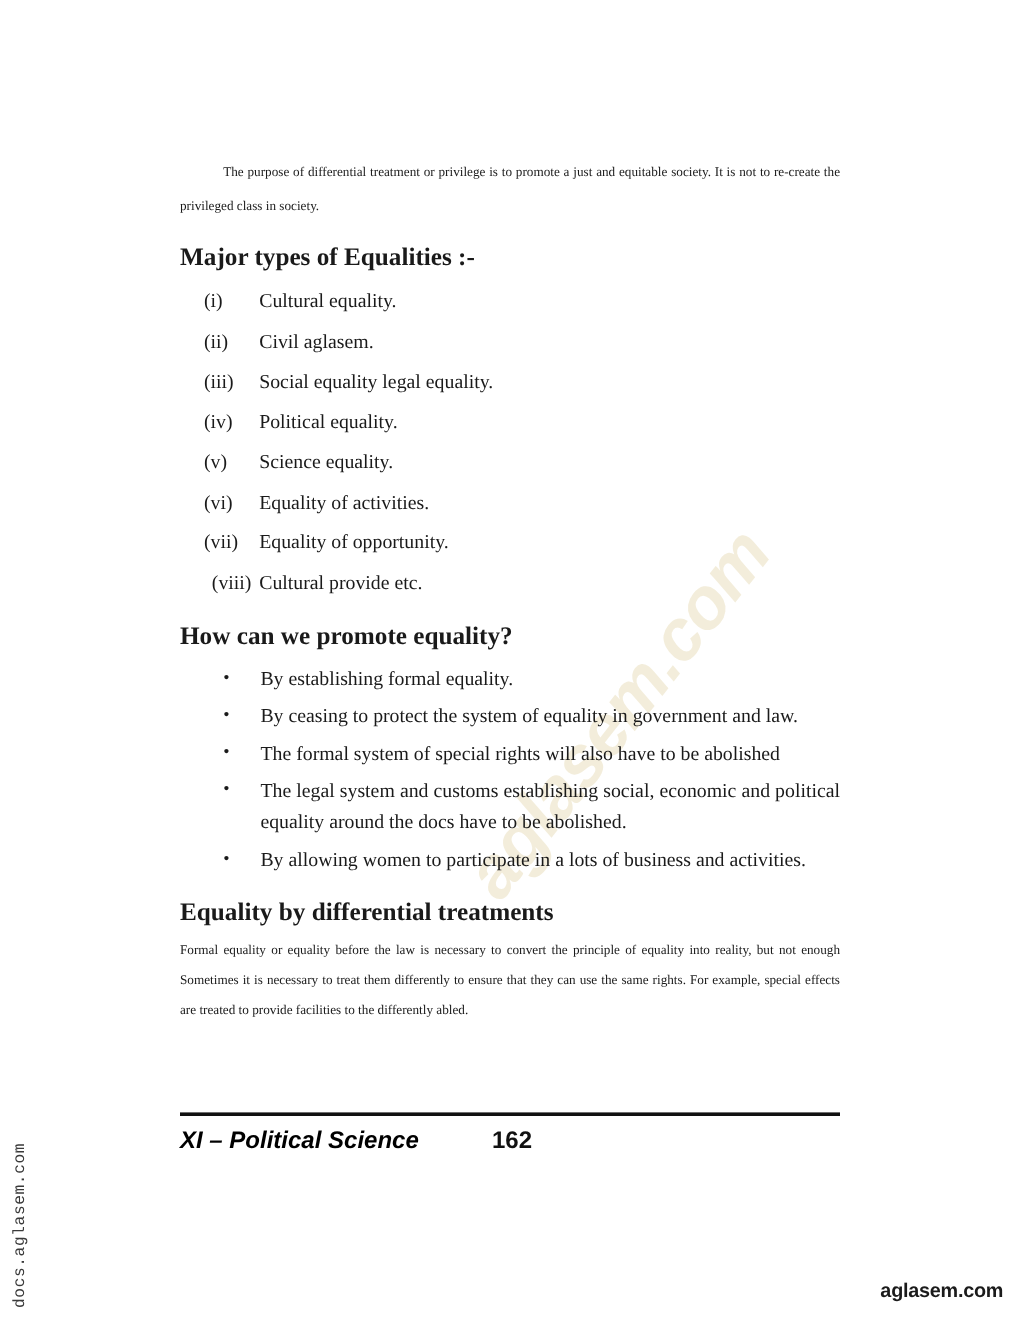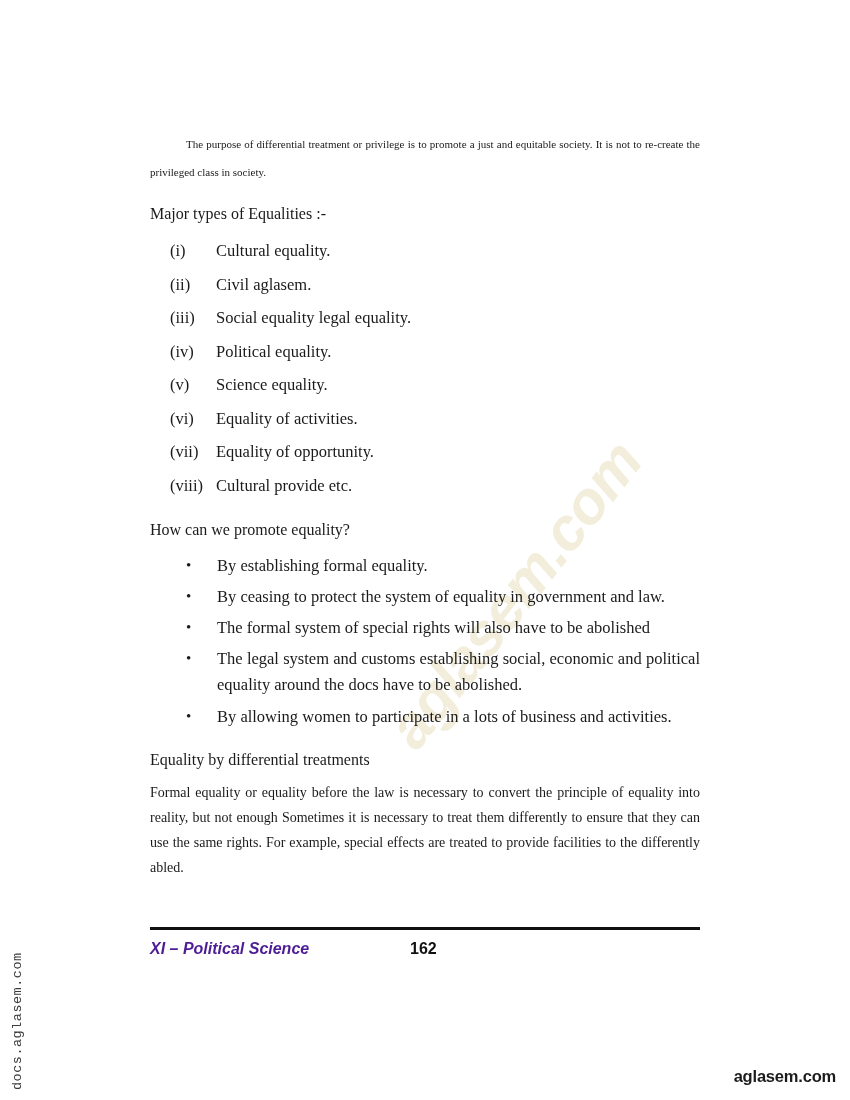--- a/index.html
+++ b/index.html
@@ -60,22 +60,22 @@
 
   .para-indent {
     font-size: 11px;
     line-height: 28px;
     text-align: justify;
     text-indent: 36px;
     margin: 0 0 6px 0;
   }
 
   .heading {
-    font-size: 16px;
-    font-weight: normal;
+    font-size: 21px;
+    font-weight: bold;
     margin: 16px 0 8px 0;
     line-height: 24px;
   }
 
   
   .roman-list {
     margin: 0;
     padding: 0;
     list-style: none;
   }
@@ -84,21 +84,21 @@
     font-size: 16.5px;
     line-height: 33.5px;
     margin-left: 20px;
   }
   .roman-marker {
     width: 46px;
     flex: 0 0 46px;
     text-align: left;
   }
   .roman-marker.wide {
-    text-align: left;
+    text-align: center;
   }
   .roman-text {
     flex: 1 1 auto;
   }
 
   
   .bullet-list {
     margin: 0;
     padding: 0;
     list-style: none;
@@ -120,21 +120,21 @@
     flex: 1 1 auto;
     text-align: justify;
   }
   .bullet-text.two-line {
     line-height: 26px;
     padding-top: 3px;
     padding-bottom: 3px;
   }
 
   .body-para {
-    font-size: 14px;
+    font-size: 11px;
     line-height: 25px;
     text-align: justify;
     margin: 4px 0 0 0;
   }
 
   
   .footer-rule {
     position: absolute;
     left: 150px;
     top: 927px;
@@ -147,31 +147,31 @@
     left: 150px;
     top: 940px;
     width: 560px;
     height: 24px;
     font-family: "Liberation Sans", "DejaVu Sans", sans-serif;
   }
   .footer-title {
     position: absolute;
     left: 0;
     top: 0;
-    font-size: 16px;
+    font-size: 20px;
     font-weight: bold;
     font-style: italic;
-    color: #4c1d95;
+    color: #000000;
     white-space: nowrap;
   }
   .footer-pagenum {
     position: absolute;
     left: 260px;
     top: 0;
-    font-size: 16px;
+    font-size: 20px;
     font-weight: bold;
     color: #111111;
   }
 
   .brand-logo {
     position: absolute;
     right: 14px;
     bottom: 14px;
     font-family: "Liberation Sans", "DejaVu Sans", sans-serif;
     font-size: 16.5px;

